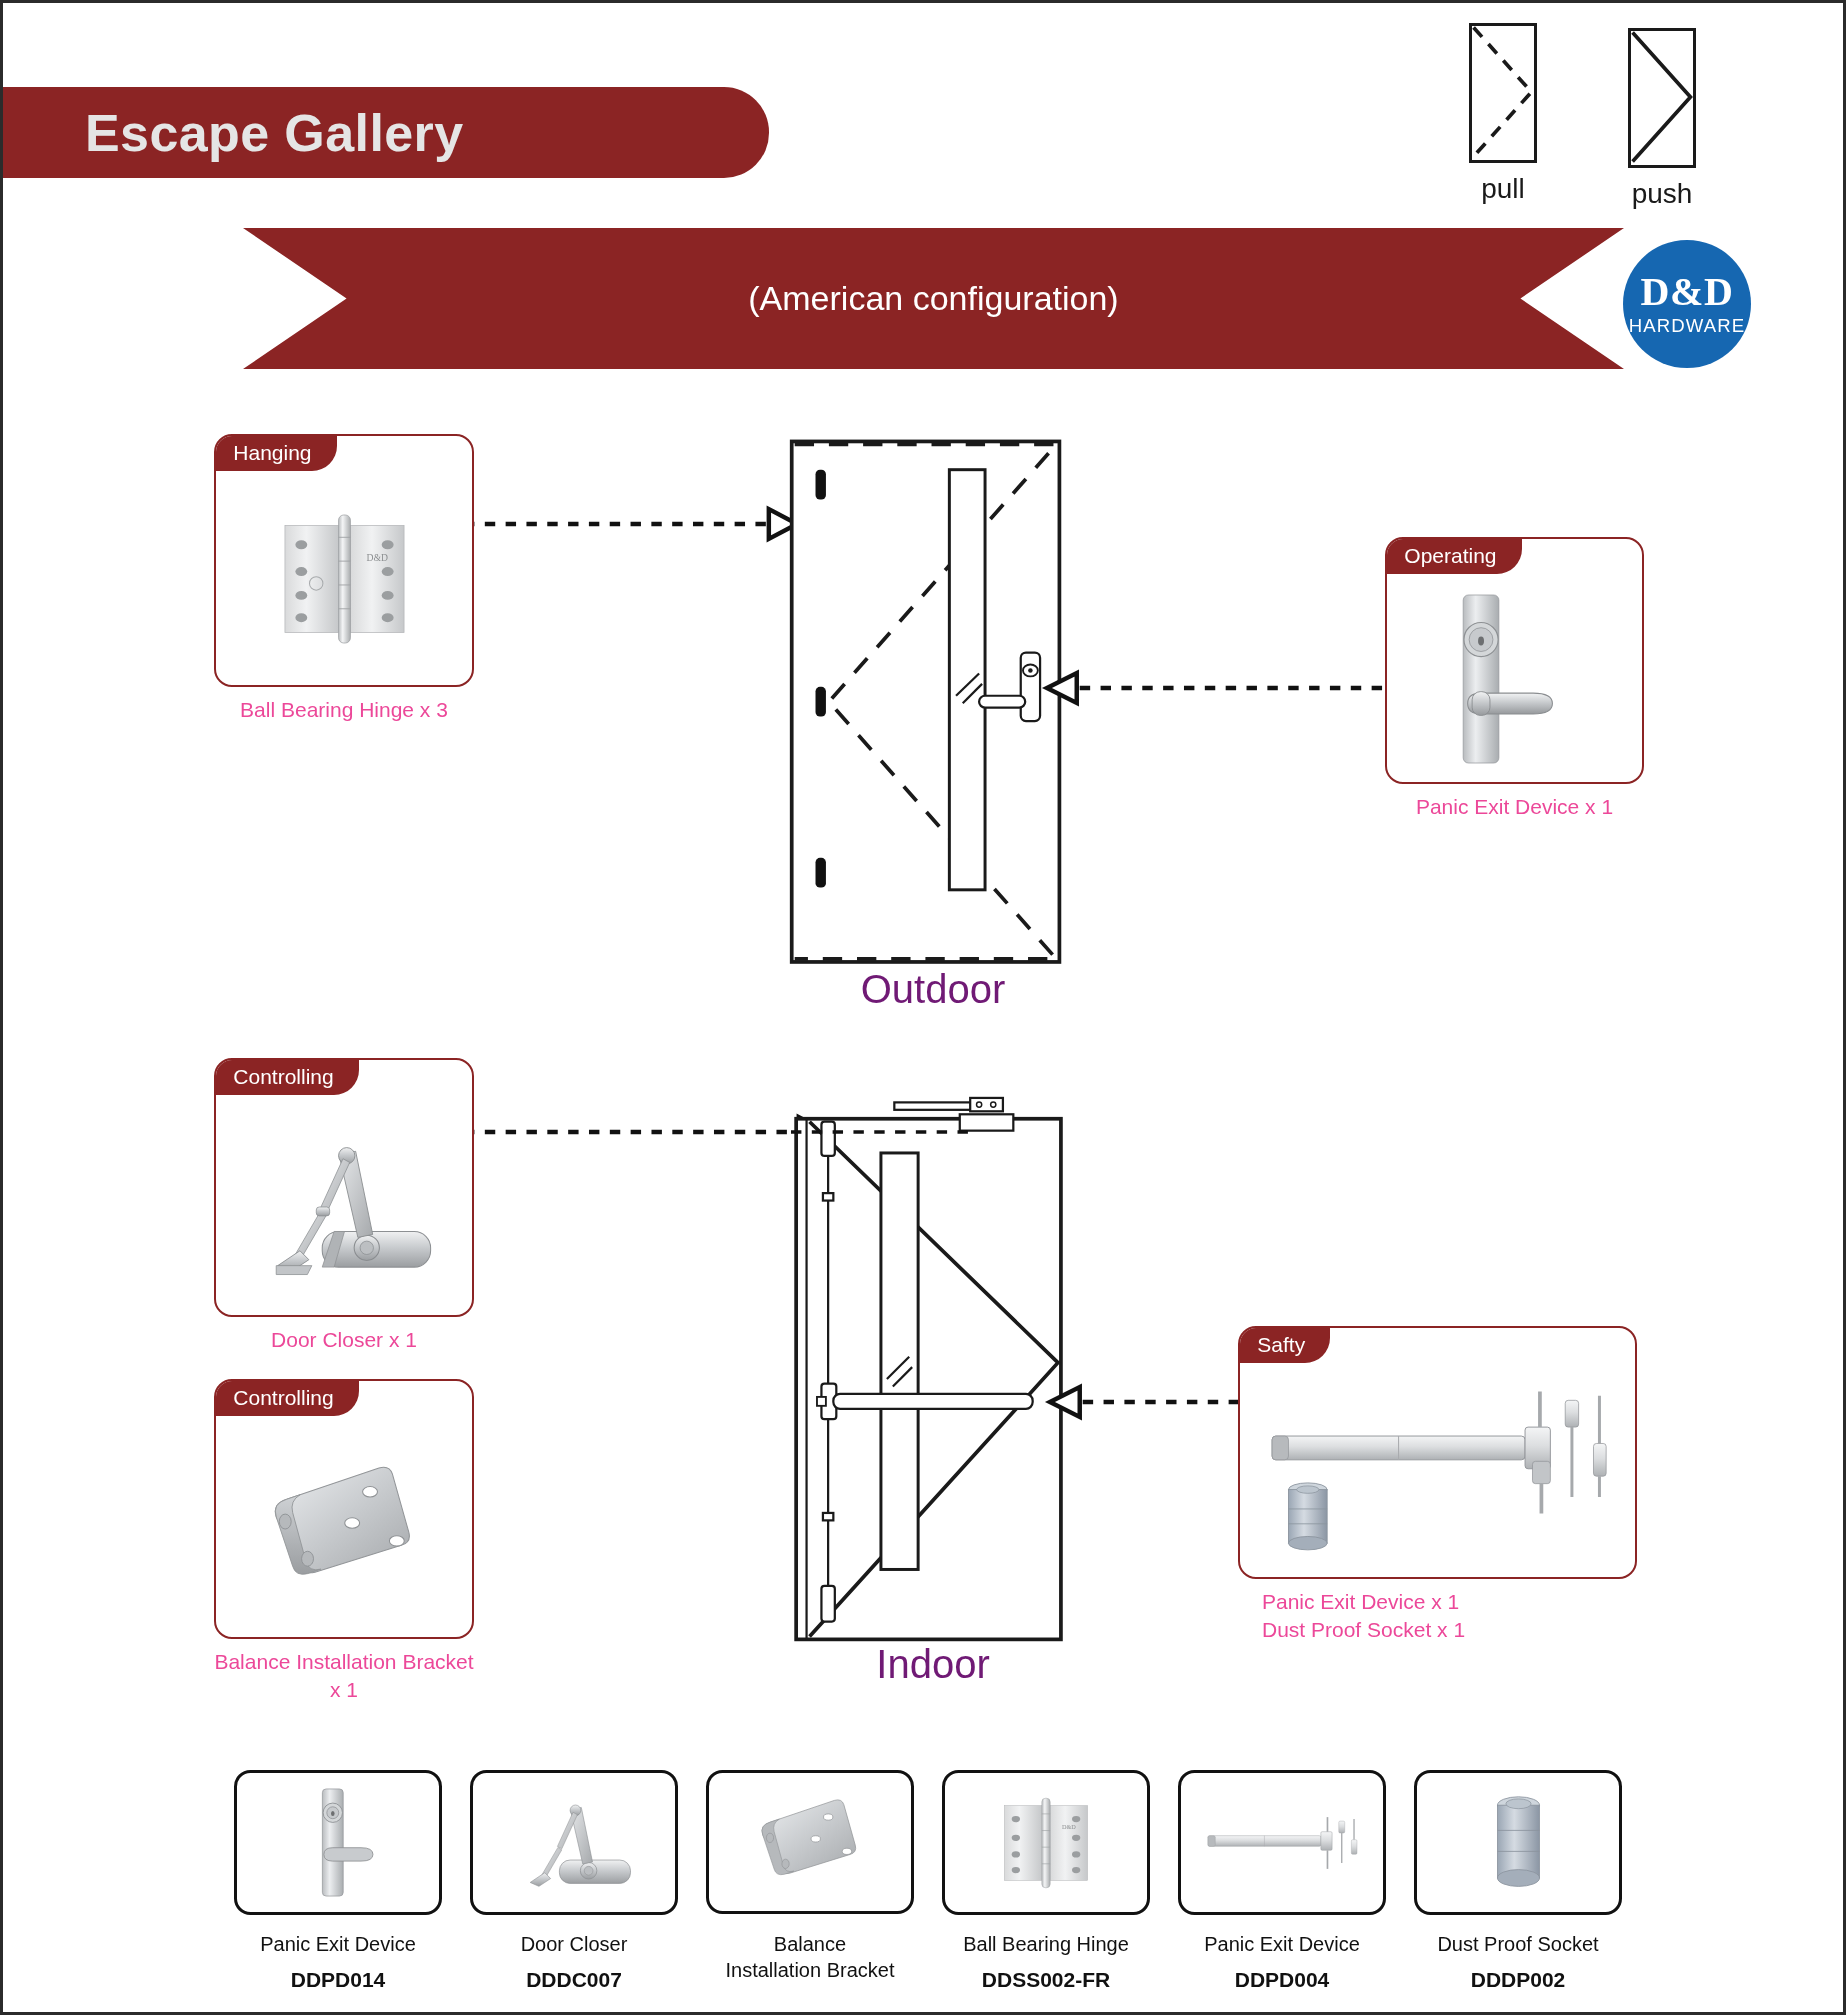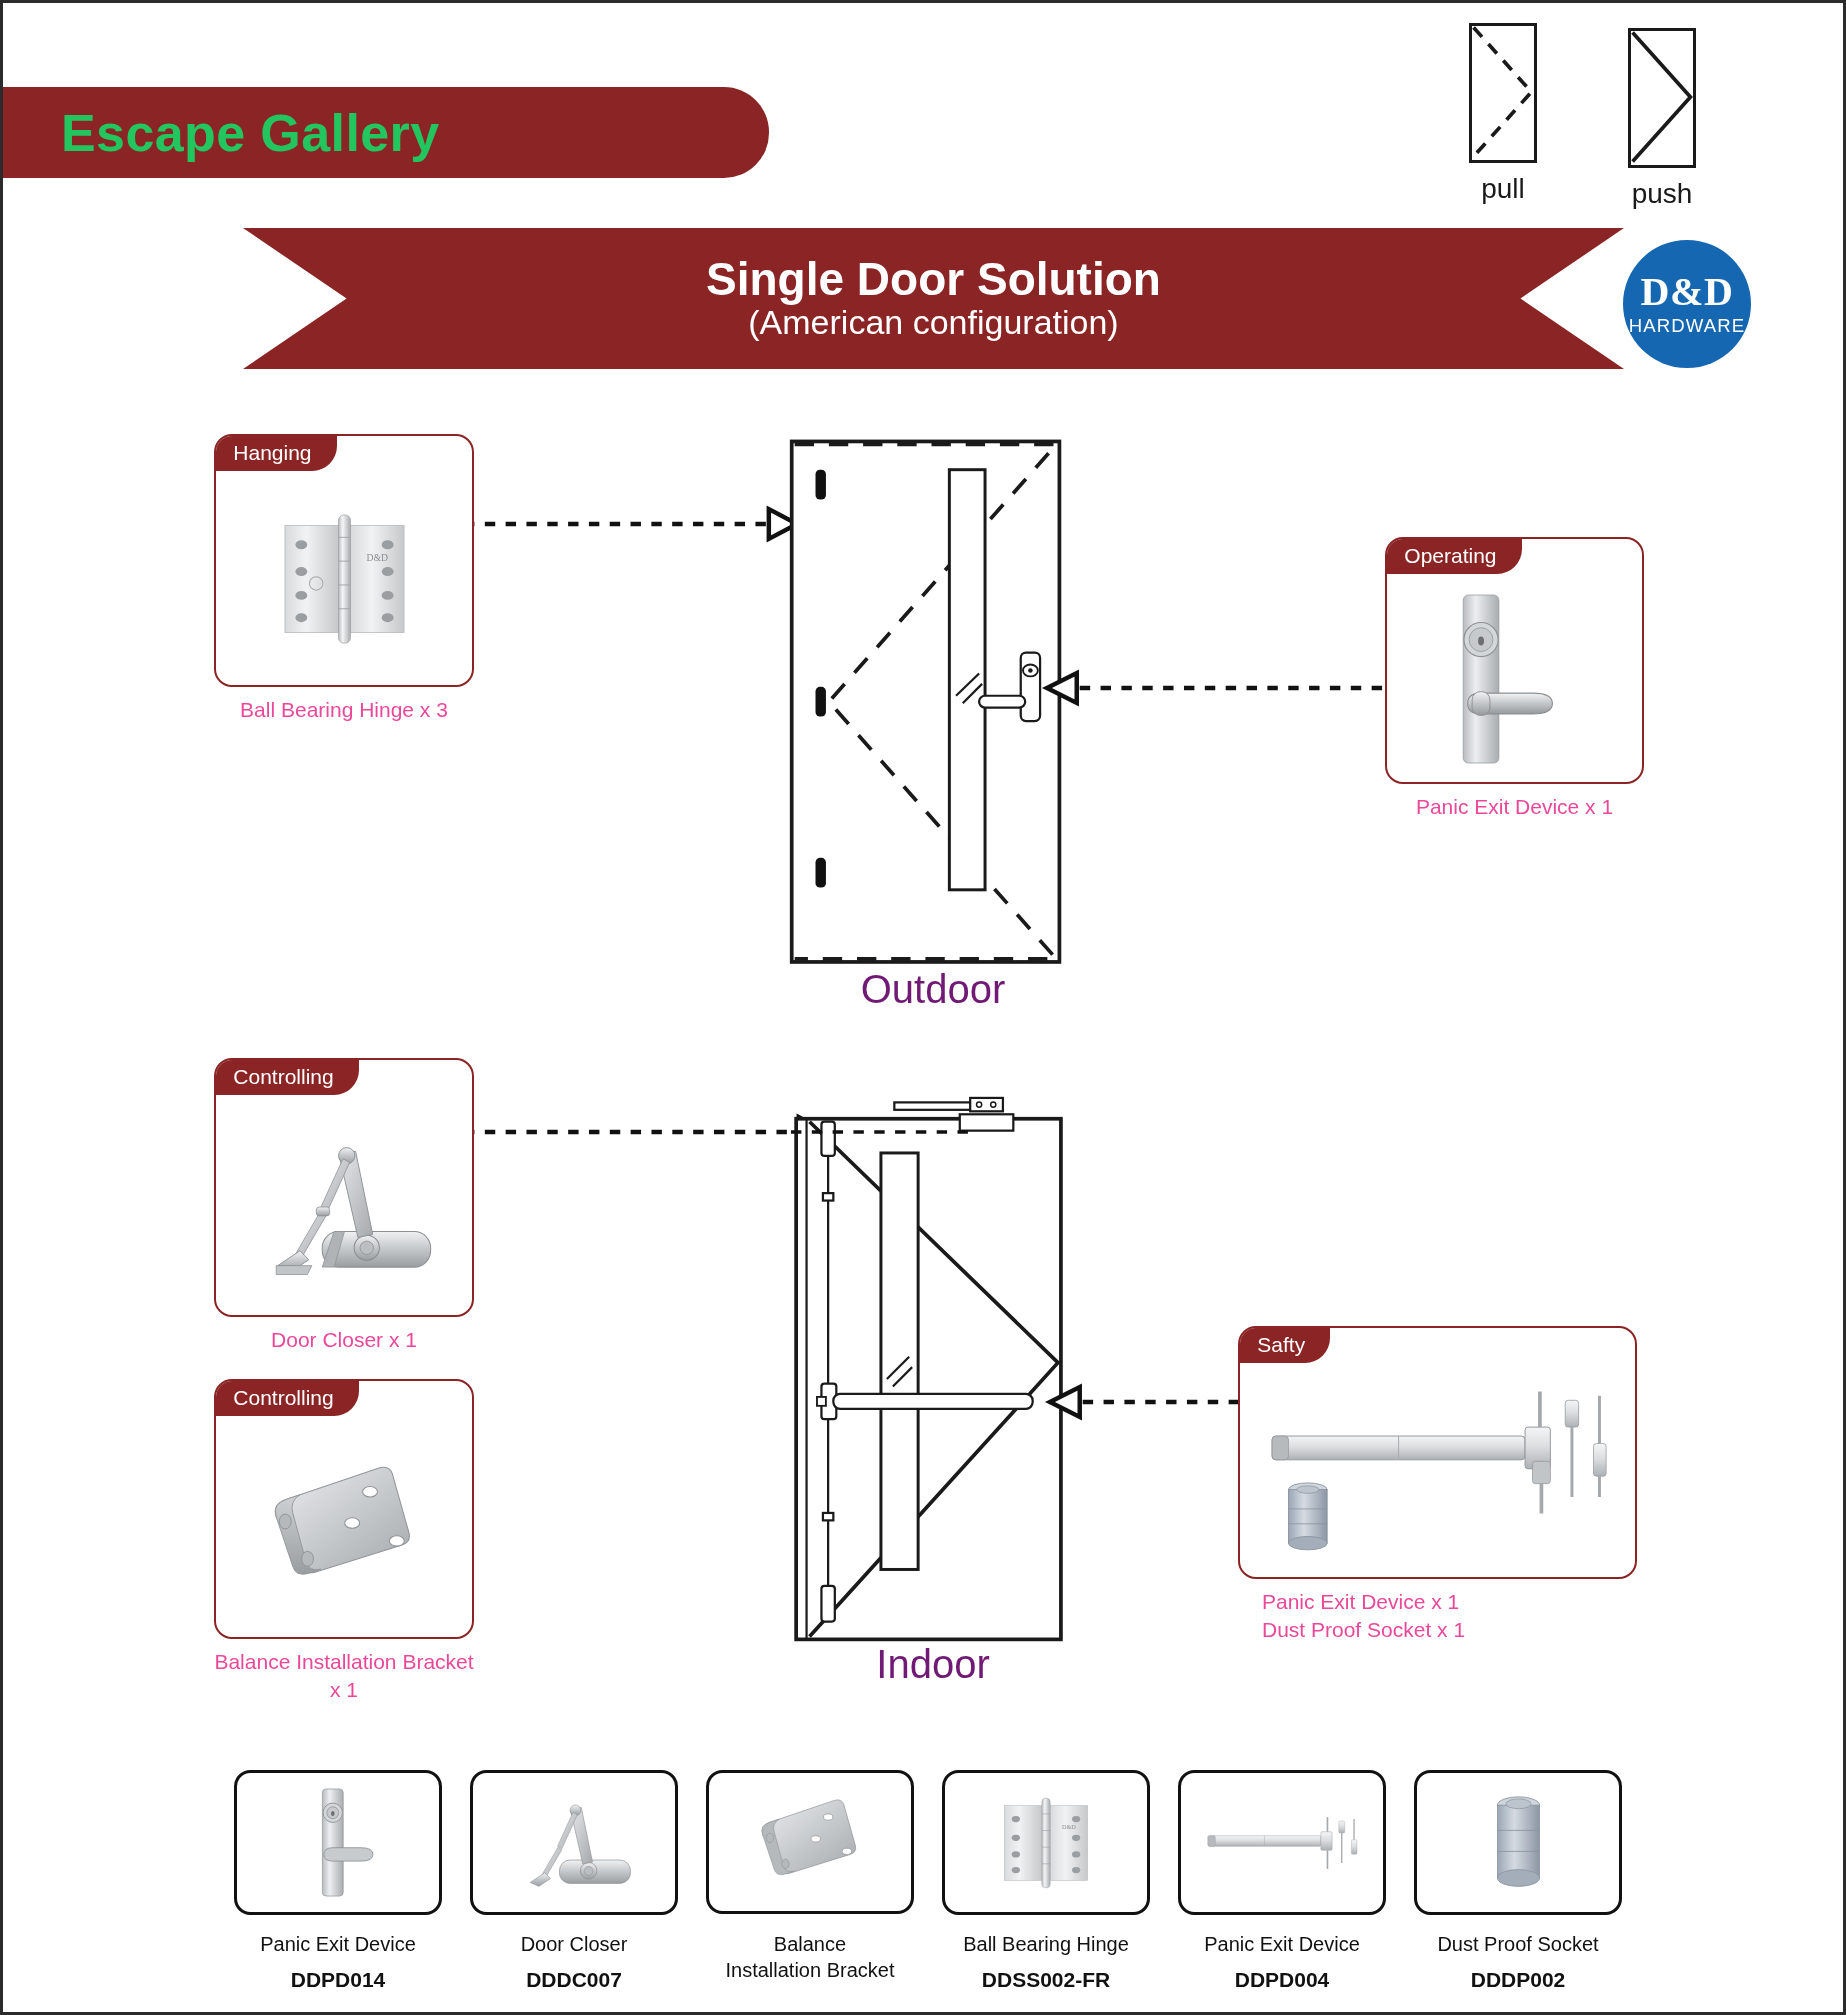--- a/index.html
+++ b/index.html
@@ -10,22 +10,22 @@
     overflow:hidden;
   }
 
   
   .gallery-pill{
     position:absolute;left:0;top:84px;width:766px;height:91px;
     background:#8B2424;border-radius:0 45px 45px 0;
     display:flex;align-items:center;
   }
   .gallery-pill-text{
-    color:#22c55e;font-size:52px;font-weight:bold;letter-spacing:0.4px;
-    margin-left:58px;font-family:"Liberation Sans", sans-serif;
+    color:#e5e5e5;font-size:52px;font-weight:bold;letter-spacing:0.4px;
+    margin-left:82px;font-family:"Liberation Sans", sans-serif;
     white-space:nowrap;
   }
 
   
   .doorsym{position:absolute;}
   .doorsym .box{
     width:68px;height:140px;border:3.7px solid #1a1a1a;box-sizing:border-box;
     position:relative;background:#fff;
   }
   .doorsym .cap{
@@ -143,21 +143,20 @@
   <div class="doorsym sym-push">
     <div class="box">
       <svg width="61" height="132" viewBox="0 0 82 178">
         <polyline points="2,2 80,89 2,176" fill="none" stroke="#1a1a1a" stroke-width="5"></polyline>
       </svg>
     </div>
     <div class="cap">push</div>
   </div>
 
   <div class="ribbon">
-    <div class="ribbon-title">Single Door Solution</div>
     <div class="ribbon-sub">(American configuration)</div>
   </div>
 
   <div class="logo">
     <div class="logo-main">D&amp;D</div>
     <div class="logo-sub">HARDWARE</div>
   </div>
 
   <svg class="connector" style="left:461px;top:491px;" width="342" height="60" viewBox="0 0 460 80">
     <line x1="0" y1="40" x2="408" y2="40" stroke="#111" stroke-width="6" stroke-dasharray="14 14"></line>

